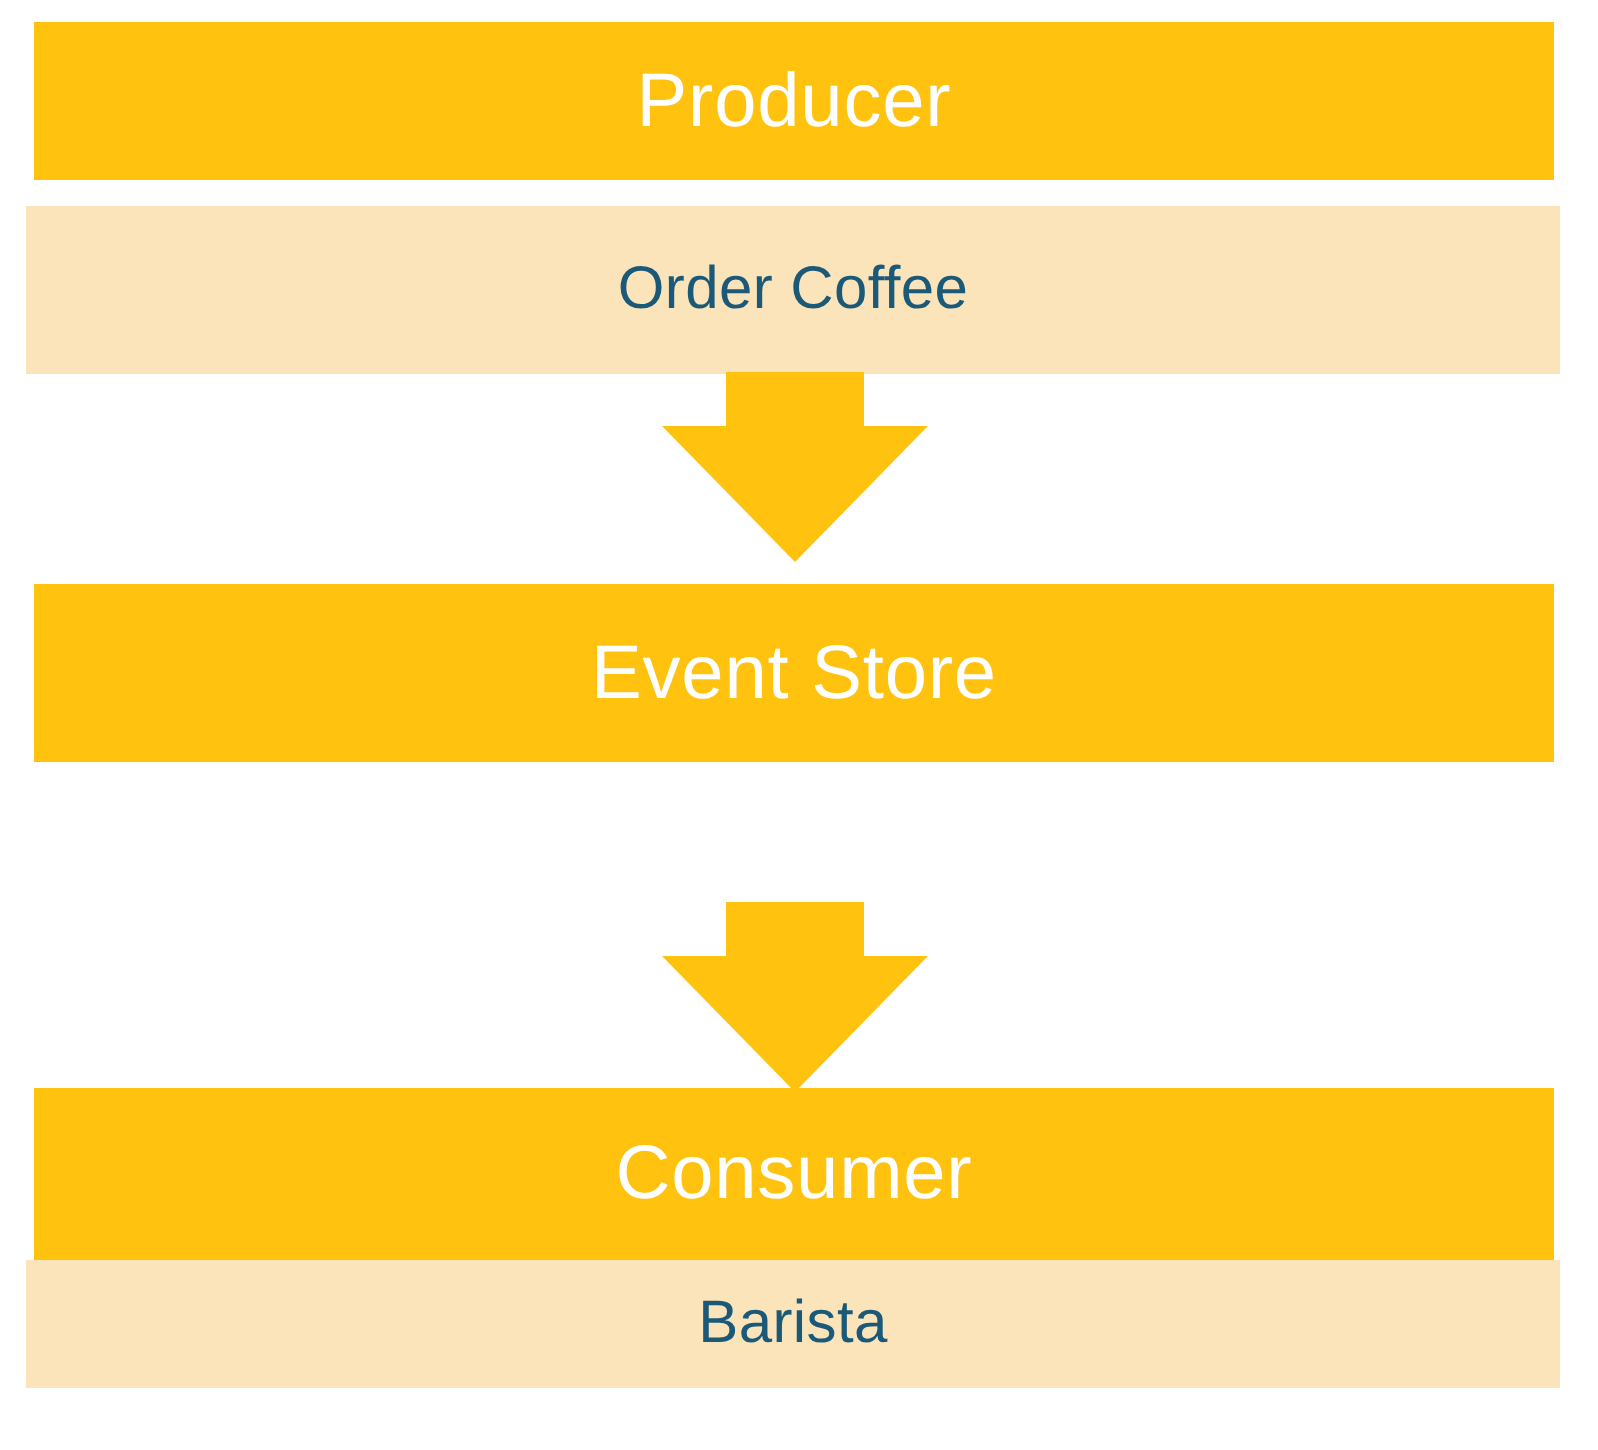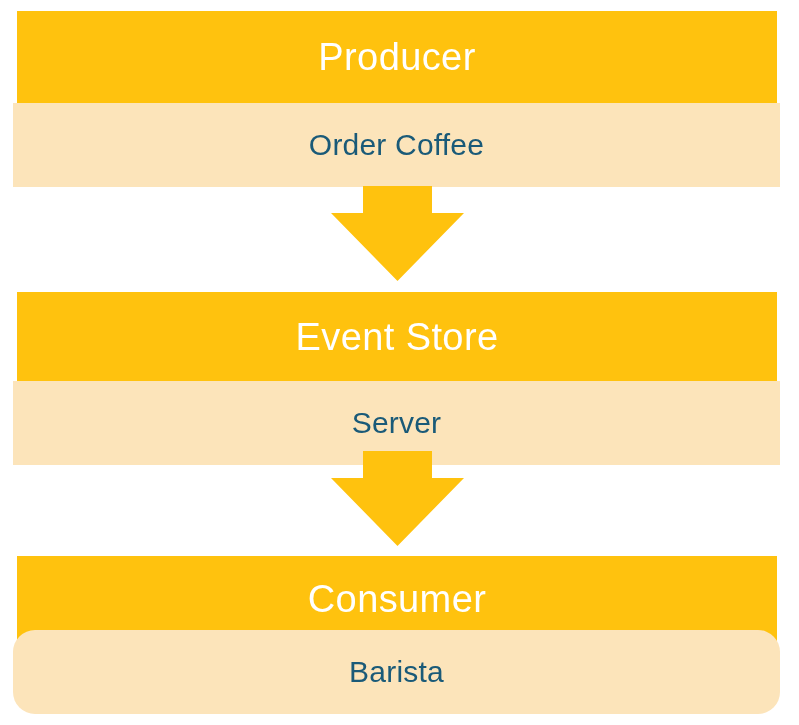--- a/index.html
+++ b/index.html
@@ -53,30 +53,30 @@
     letter-spacing: 0.2px;
     display: flex;
     align-items: center;
     justify-content: center;
     box-sizing: border-box;
     line-height: 1;
   }
 
   
   #stage-producer   { top: 0px; height: 190px; }
-  #stage-producer   .stage-title    { top: 11px;  height: 92px; }
+  #stage-producer   .stage-title    { top: 11px;  height: 79px; }
   #stage-producer   .stage-subtitle { top: 103px; height: 84px; }
 
   #stage-eventstore { top: 0px; height: 460px; margin-top: 13px; }
   #stage-eventstore .stage-title    { top: 279px; height: 89px; }
   #stage-eventstore .stage-subtitle { top: 368px; height: 84px; }
 
   #stage-consumer   { top: 0px; height: 725px; }
-  #stage-consumer   .stage-title    { top: 556px; height: 86px; }
-  #stage-consumer   .stage-subtitle { top: 630px; height: 84px; border-radius: 22px; }
+  #stage-consumer   .stage-title    { top: 544px; height: 86px; }
+  #stage-consumer   .stage-subtitle { top: 630px; height: 64px; }
 
   
   .connector-arrow {
     position: absolute;
     left: 331px;
     width: 133px;
     overflow: visible;
   }
   #arrow-producer-to-eventstore { top: 186px; height: 95px; }
   #arrow-eventstore-to-consumer { top: 451px; height: 95px; }
@@ -97,21 +97,20 @@
   </div>
 
   <div class="connector-arrow" id="arrow-producer-to-eventstore">
     <svg viewBox="0 0 133 95" xmlns="http://www.w3.org/2000/svg">
       <polygon points="32,0 101,0 101,27 133,27 66.5,95 0,27 32,27" fill="#FFC20E"></polygon>
     </svg>
   </div>
 
   <div class="stage" id="stage-eventstore">
     <div class="stage-title">Event Store</div>
-    <div class="stage-subtitle">Server</div>
   </div>
 
   <div class="connector-arrow" id="arrow-eventstore-to-consumer">
     <svg viewBox="0 0 133 95" xmlns="http://www.w3.org/2000/svg">
       <polygon points="32,0 101,0 101,27 133,27 66.5,95 0,27 32,27" fill="#FFC20E"></polygon>
     </svg>
   </div>
 
   <div class="stage" id="stage-consumer">
     <div class="stage-title">Consumer</div>

